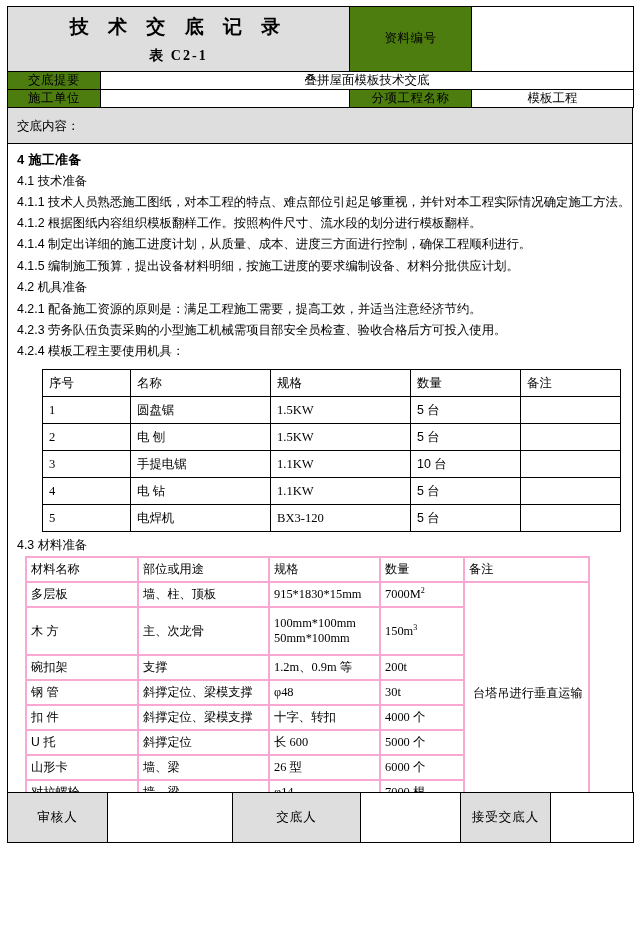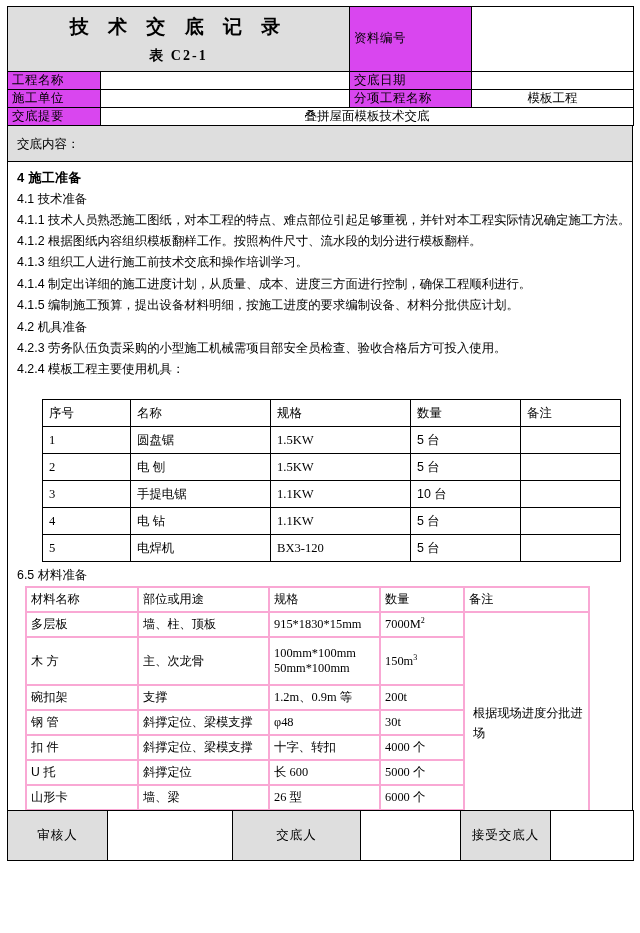--- a/index.html
+++ b/index.html
@@ -30,21 +30,22 @@
     width: 626px;
     table-layout: fixed;
   }
   table.hdr td {
     border: 1px solid #000;
     padding: 0 4px;
     vertical-align: middle;
     font-size: 12.5px;
   }
   td.lbl {
-    background: #d946ef;
+    background: #4d7c0f;
+    text-align: center;
     font-family: Liberation Mono, monospace;
     font-size: 12.5px;
     letter-spacing: 0.5px;
   }
   td.val {
     background: #ffffff;
     text-align: center;
     font-family: "Liberation Sans", "DejaVu Sans", sans-serif;
     font-size: 12.5px;
   }
@@ -115,21 +116,21 @@
   }
   p.sub-head {
     margin: 3px 0 2.5px 0;
     font-family: "Liberation Sans", "DejaVu Sans", sans-serif;
     font-size: 12.4px;
     line-height: 1.5;
     font-weight: normal;
   }
 
   
-  .mach-wrap { margin: 20px 0 0 25px; }
+  .mach-wrap { margin: 8px 0 0 25px; }
   table.mach {
     width: 578px;
     table-layout: fixed;
     border: 1px solid #000;
   }
   table.mach td {
     border: 1px solid #000;
     height: 26px;
     padding: 0 6px;
     font-size: 12.4px;
@@ -203,52 +204,46 @@
       <tbody>
         <tr>
           <td class="title-cell" colspan="2">
             <span class="title-main">技 术 交 底 记 录</span>
             <span class="title-sub">表 C2-1</span>
           </td>
           <td class="lbl">资料编号</td>
           <td class="val"></td>
         </tr>
         <tr>
-          <td class="lbl">工程名称</td>
-          <td class="val"></td>
-          <td class="lbl">交底日期</td>
-          <td class="val"></td>
+          <td class="lbl">交底提要</td>
+          <td class="val" colspan="3">叠拼屋面模板技术交底</td>
         </tr>
         <tr>
           <td class="lbl">施工单位</td>
           <td class="val"></td>
           <td class="lbl">分项工程名称</td>
           <td class="val">模板工程</td>
         </tr>
-        <tr>
-          <td class="lbl">交底提要</td>
-          <td class="val" colspan="3">叠拼屋面模板技术交底</td>
-        </tr>
       </tbody>
     </table>
   </div>
 
   <div class="content-band">交底内容：</div>
 
   <div class="body-area">
 
     <h4 class="sec-head">4  施工准备</h4>
     <p class="sub-head">4.1 技术准备</p>
     <p class="para">4.1.1 技术人员熟悉施工图纸，对本工程的特点、难点部位引起足够重视，并针对本工程实际情况确定施工方法。</p>
     <p class="para">4.1.2 根据图纸内容组织模板翻样工作。按照构件尺寸、流水段的划分进行模板翻样。</p>
-    <p class="para">4.1.3 组织工人进行施工前技术交底和操作培训学习。</p>
     <p class="para">4.1.4 制定出详细的施工进度计划，从质量、成本、进度三方面进行控制，确保工程顺利进行。</p>
     <p class="para">4.1.5 编制施工预算，提出设备材料明细，按施工进度的要求编制设备、材料分批供应计划。</p>
 
     <p class="sub-head">4.2 机具准备</p>
+    <p class="para">4.2.1 配备施工资源的原则是：满足工程施工需要，提高工效，并适当注意经济节约。</p>
     <p class="para">4.2.3 劳务队伍负责采购的小型施工机械需项目部安全员检查、验收合格后方可投入使用。</p>
     <p class="para">4.2.4 模板工程主要使用机具：</p>
 
     <div class="mach-wrap">
       <table class="mach">
         <colgroup>
           <col style="width:88px">
             <col style="width:140px">
           <col style="width:140px">
             <col style="width:110px">
@@ -294,21 +289,21 @@
             <td class="n">5</td>
             <td>电焊机</td>
             <td class="n">BX3-120</td>
             <td>5 台</td>
             <td></td>
           </tr>
         </tbody>
       </table>
     </div>
 
-    <p class="mat-head">6.5 材料准备</p>
+    <p class="mat-head">4.3 材料准备</p>
 
     <div class="mat-wrap">
       <table class="mat">
         <colgroup>
           <col style="width:112px">
             <col style="width:131px">
           <col style="width:111px">
             <col style="width:84px">
             <col style="width:125px">
         </colgroup>
@@ -319,21 +314,21 @@
             <td>规格</td>
             <td>数量</td>
             <td>备注</td>
           </tr>
 
           <tr>
             <td>多层板</td>
             <td>墙、柱、顶板</td>
             <td class="sp">915*1830*15mm</td>
             <td class="sp"><span>7000M</span><sup>2</sup></td>
-            <td rowspan="8" style="vertical-align:middle;padding-left:8px;line-height:1.6;">根据现场进度分批进场</td>
+            <td rowspan="8" style="vertical-align:middle;padding-left:8px;line-height:1.6;">台塔吊进行垂直运输</td>
           </tr>
 
           <tr>
             <td class="tall">木  方</td>
             <td class="tall">主、次龙骨</td>
             <td class="tall sp">
               <span class="supline">100mm*100mm</span>
               <span class="supline">50mm*100mm</span>
             </td>
             <td class="tall sp"><span>150m</span><sup>3</sup></td>

